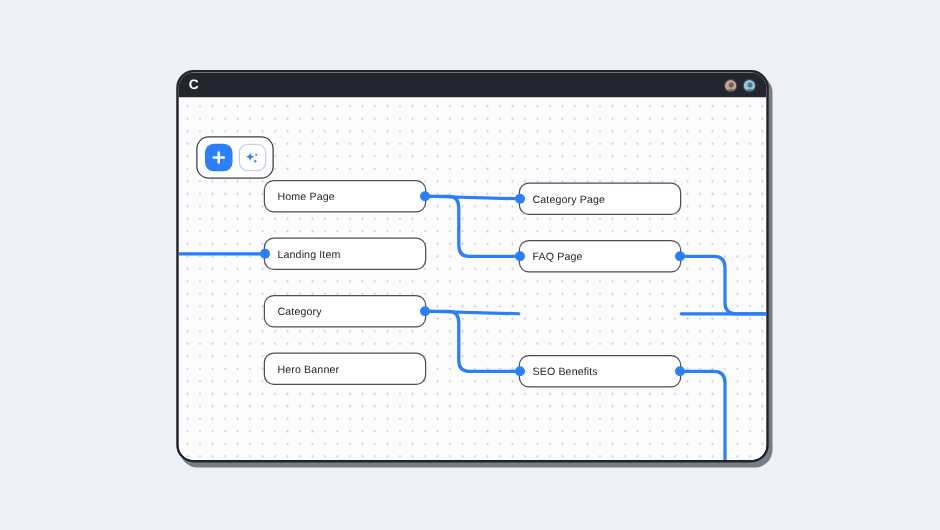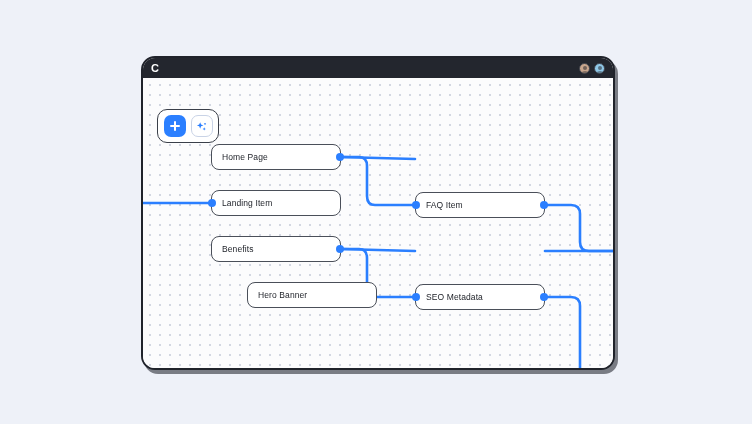--- a/index.html
+++ b/index.html
@@ -150,38 +150,42 @@
         <span>Home Page</span>
         <i class="port right"></i>
       </div>
 
       <div class="node" style="left:68px;top:112px;width:130px;">
         <span>Landing Item</span>
         <i class="port left"></i>
       </div>
 
       <div class="node" style="left:68px;top:158px;width:130px;">
-        <span>Benefits</span>
-        <i class="port right"></i>
-      </div>
-
-      <div class="node" style="left:68px;top:204px;width:130px;margin-left:36px;">
+        <span>Category</span>
+        <i class="port right"></i>
+      </div>
+
+      <div class="node" style="left:68px;top:204px;width:130px;">
         <span>Hero Banner</span>
       </div>
 
+      <div class="node" style="left:272px;top:68px;width:130px;">
+        <span>Category Page</span>
+        <i class="port left"></i>
+      </div>
 
       <div class="node" style="left:272px;top:114px;width:130px;">
-        <span>FAQ Item</span>
+        <span>FAQ Page</span>
         <i class="port left"></i>
         <i class="port right"></i>
       </div>
 
 
       <div class="node" style="left:272px;top:206px;width:130px;">
-        <span>SEO Metadata</span>
+        <span>SEO Benefits</span>
         <i class="port left"></i>
         <i class="port right"></i>
       </div>
 
       <div class="toolbar">
         <div class="tb-btn primary">
           <span class="plus"></span>
         </div>
         <div class="tb-btn ghost">
           <svg width="13" height="13" viewBox="0 0 24 24">

